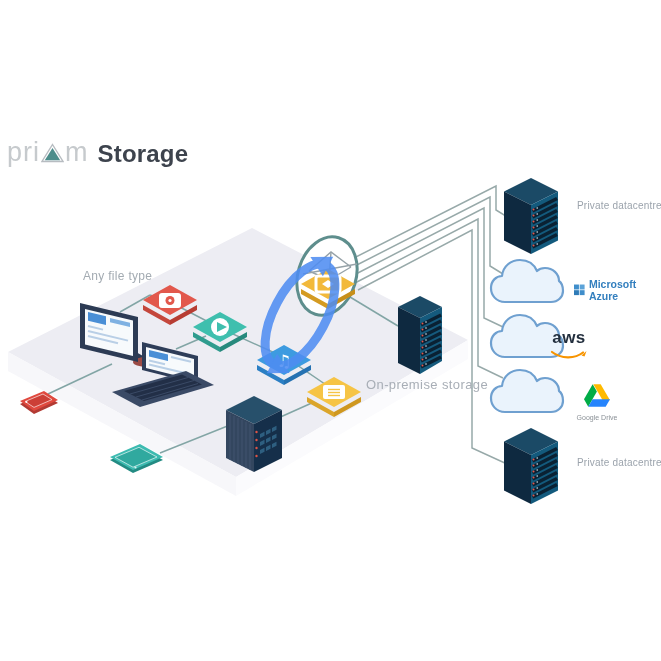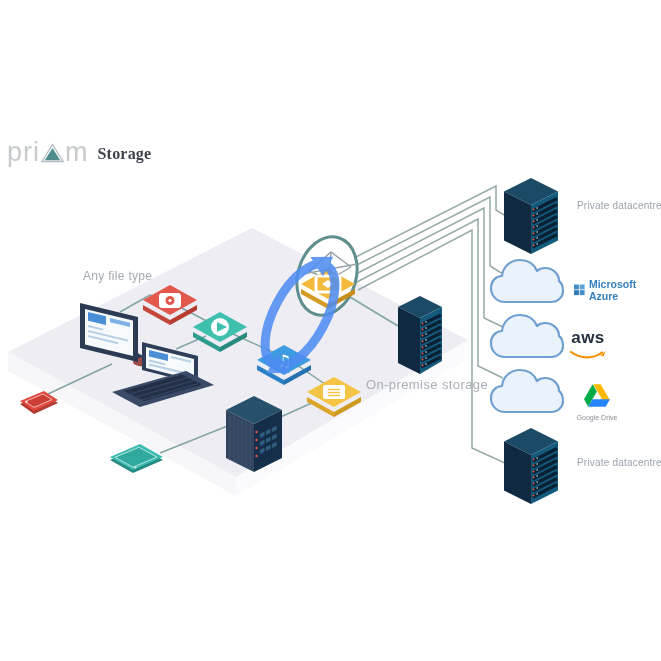--- a/index.html
+++ b/index.html
@@ -6,28 +6,28 @@
   #stage{position:relative;width:661px;height:661px;background:#ffffff;overflow:hidden;
          font-family:"Liberation Sans",sans-serif;}
   #diagram{position:absolute;left:0;top:0;}
   .lbl{position:absolute;color:#9ba3ac;white-space:nowrap;}
   .lbl-any{left:83px;top:269px;font-size:12px;letter-spacing:.3px;color:#a3abb2;}
   .lbl-onprem{left:366px;top:377px;font-size:13px;letter-spacing:.4px;color:#a8aeb6;}
   .lbl-dc-top{left:577px;top:200px;font-size:10px;letter-spacing:.2px;}
   .lbl-dc-bottom{left:577px;top:457px;font-size:10px;letter-spacing:.2px;}
   .azure-row{position:absolute;left:574px;top:278px;display:flex;align-items:center;gap:4px;}
   .azure-text{font-size:10.5px;font-weight:600;color:#337fbe;}
-  .aws-block{position:absolute;left:569px;top:329px;width:38px;text-align:center;}
+  .aws-block{position:absolute;left:550px;top:329px;width:38px;text-align:center;}
   .aws-text{font-size:17px;font-weight:700;color:#232f3e;letter-spacing:.5px;line-height:17px;}
   .gdrive-block{position:absolute;left:575px;top:384px;width:44px;text-align:center;}
   .gdrive-caption{font-size:7px;color:#8a9096;margin-top:3px;}
   .logo{position:absolute;left:7px;top:139px;display:flex;align-items:flex-end;}
   .logo-light{font-size:27px;font-weight:300;color:#c6cacd;letter-spacing:1px;line-height:27px;}
   .logo-tri{margin:0 1px 3px 1px;}
-  .logo-bold{font-size:16px;font-weight:700;color:#3d434d;margin-left:9px;line-height:24px;letter-spacing:.2px;font-family:Liberation Serif, serif;}
+  .logo-bold{font-size:24px;font-weight:700;color:#3d434d;margin-left:9px;line-height:24px;letter-spacing:.2px;}
 </style>
 </head>
 <body>
 
 <div id="stage">
 
   <svg id="diagram" width="661" height="661" viewBox="0 0 661 661">
 
     <g>
       <polygon points="252,228 468,340 236,477 8,352" fill="#ededf3"></polygon>

